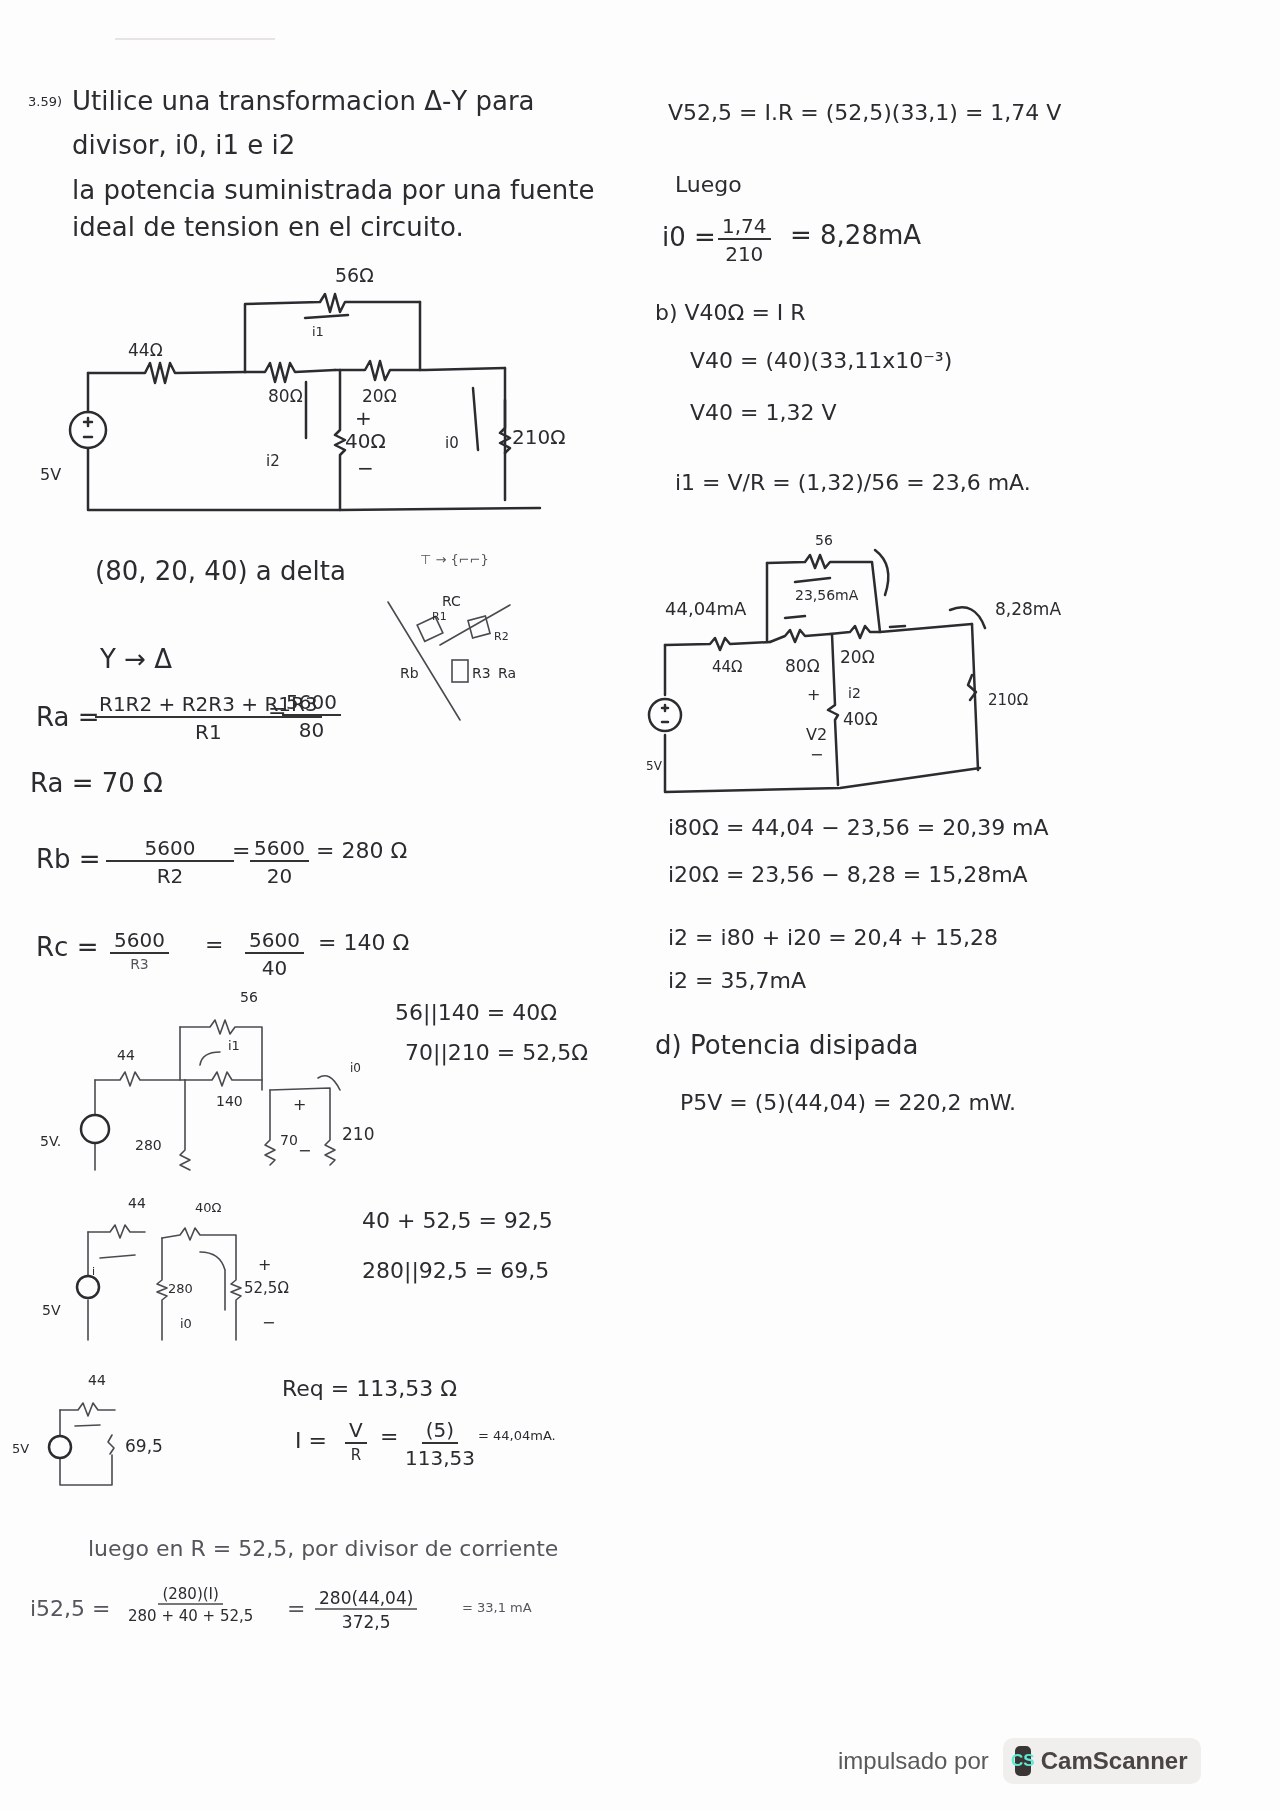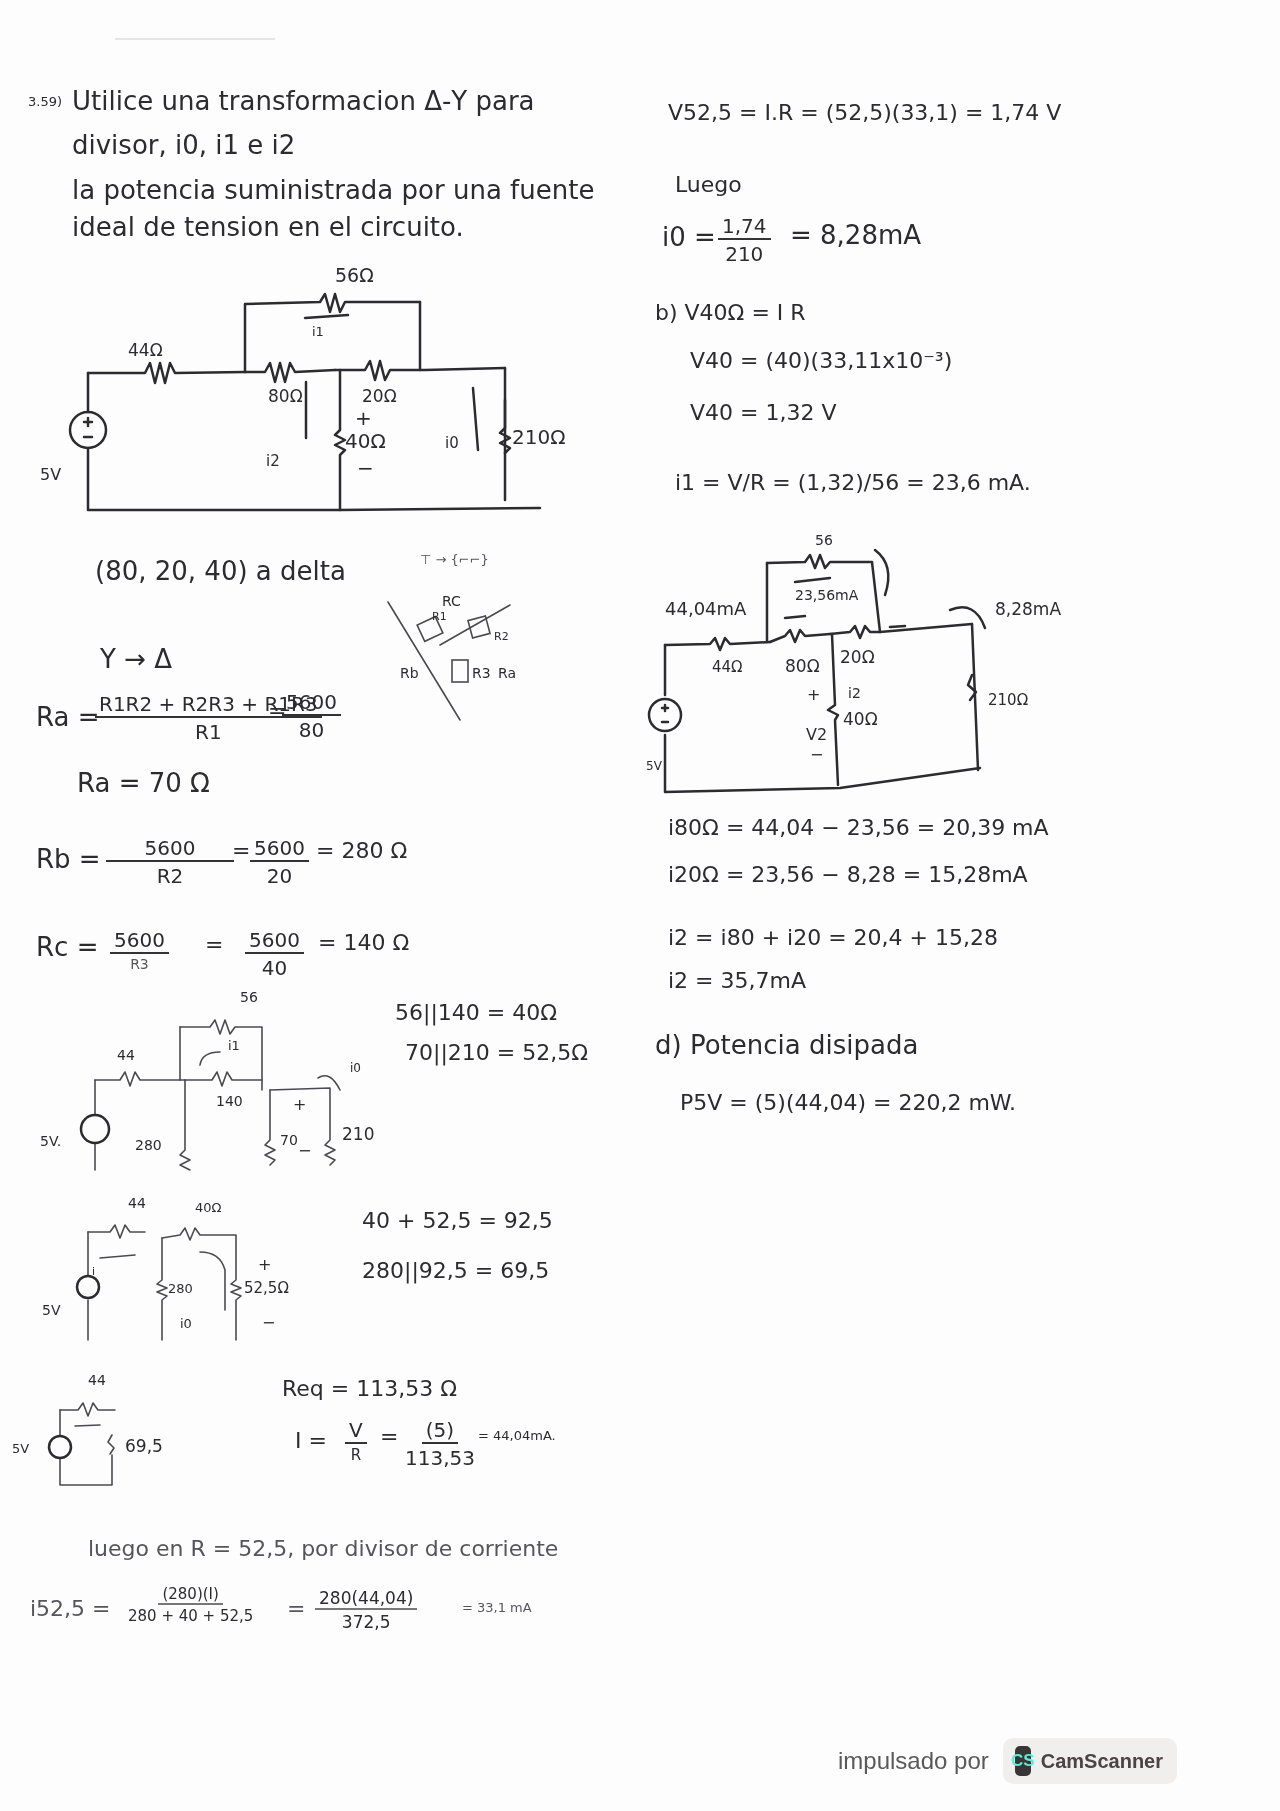--- a/index.html
+++ b/index.html
@@ -19,21 +19,21 @@
   .frac .den { padding-top: 2px; }
   svg.circuit { position: absolute; overflow: visible; }
   svg.circuit path, svg.circuit line, svg.circuit polyline { stroke: #2b2b30; stroke-width: 2.5; fill: none; stroke-linecap: round; stroke-linejoin: round; }
   svg.circuit.light path, svg.circuit.light line, svg.circuit.light polyline { stroke: #4a4a50; stroke-width: 1.6; }
   svg.circuit circle { stroke: #2b2b30; stroke-width: 2.5; fill: none; }
   svg.circuit text { font-family: "DejaVu Sans", sans-serif; fill: #2b2b30; }
   .footer { position: absolute; left: 838px; top: 1738px; display: flex; align-items: center; gap: 14px; }
   .footer-text { font-family: Liberation Sans, sans-serif; font-size: 24px; color: #5a5a5a; }
   .cs-badge { display: flex; align-items: center; gap: 10px; background: #f1eeee; border-radius: 10px; padding: 8px 14px 8px 12px; }
   .cs-logo { width: 16px; height: 30px; background: #3a3535; border-radius: 5px; color: #5eead4; font-family: "Liberation Sans", sans-serif; font-weight: bold; font-size: 17px; display: flex; align-items: center; justify-content: center; text-align: right; }
-  .cs-name { font-family: "Liberation Sans", sans-serif; font-size: 20px; font-weight: bold; color: #4a4444; }
+  .cs-name { font-family: "Liberation Sans", sans-serif; font-size: 24px; font-weight: bold; color: #4a4444; }
   .scan-line { position: absolute; left: 115px; top: 38px; width: 160px; height: 2px; background: #e9e4e4; }
 </style>
 </head>
 <body>
 
 <div class="scan-line"></div>
 
 <div class="hw hw-sm" style="left:28px;top:94px;">3.59)</div>
 <div class="hw hw-lg" style="left:72px;top:86px;">Utilice una transformacion Δ-Y para</div>
 <div class="hw hw-lg" style="left:72px;top:130px;">divisor, i0, i1 e i2</div>
@@ -92,21 +92,21 @@
 <div class="hw hw-lg" style="left:36px;top:702px;">Ra =</div>
 <div class="frac" style="left:95px;top:692px;">
   <span class="num">R1R2 + R2R3 + R1R3</span>
   <span class="den">R1</span>
 </div>
 <div class="hw hw-md" style="left:268px;top:698px;">=</div>
 <div class="frac" style="left:282px;top:690px;">
   <span class="num">5600</span>
   <span class="den">80</span>
 </div>
-<div class="hw hw-lg" style="left:30px;top:768px;margin-left:47px;">Ra = 70 Ω</div>
+<div class="hw hw-lg" style="left:30px;top:768px;">Ra = 70 Ω</div>
 
 <div class="hw hw-lg" style="left:36px;top:844px;">Rb =</div>
 <div class="frac" style="left:105px;top:836px;width:130px;">
   <span class="num" style="width:120px;text-align:center;">5600</span>
   <span class="den">R2</span>
 </div>
 <div class="hw hw-md" style="left:232px;top:838px;">=</div>
 <div class="frac" style="left:250px;top:836px;">
   <span class="num">5600</span>
   <span class="den">20</span>

